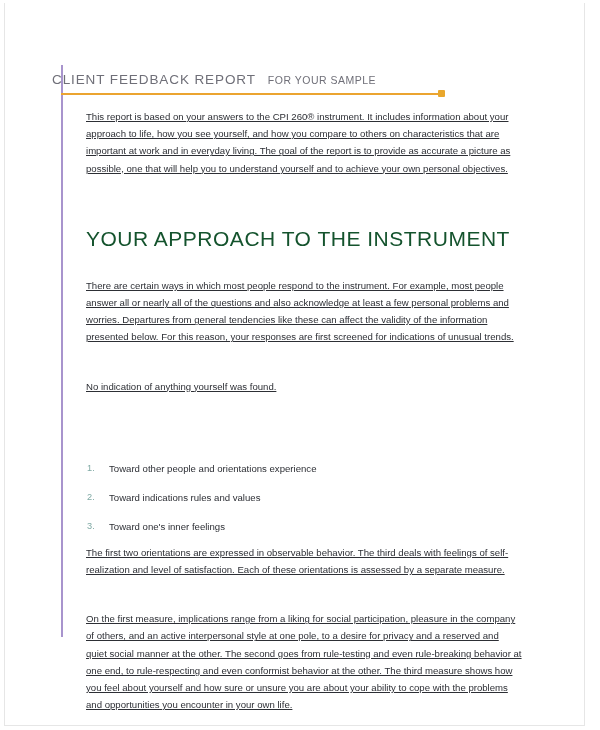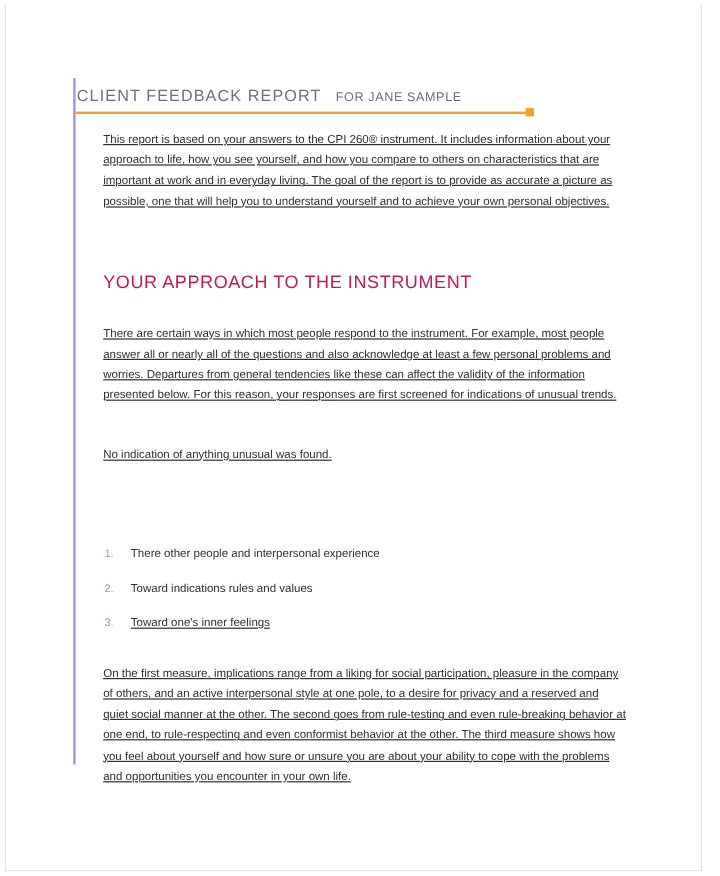--- a/index.html
+++ b/index.html
@@ -42,21 +42,21 @@
     left: 61px;
     top: 65px;
     width: 2px;
     height: 572px;
     background: #a894cd;
   }
 
   
   .header {
     position: absolute;
-    left: 64px;
+    left: 52px;
     top: 72px;
     width: 452px;
     height: 24px;
   }
   .header-line {
     display: flex;
     align-items: baseline;
     white-space: nowrap;
   }
   .report-title {
@@ -114,24 +114,24 @@
     color: #2d2f35;
     text-align: left;
     text-decoration: underline;
   }
   p.body-text.tight {
     margin-bottom: 0;
   }
 
   h2.section-heading {
     margin: 0;
-    font-size: 15px;
+    font-size: 21px;
     letter-spacing: 0.5px;
     font-weight: 400;
-    color: #be185d;
+    color: #14532d;
     text-transform: uppercase;
   }
 
   .spacer-before-heading { height: 34px; }
   .spacer-after-heading  { height: 26px; }
   .spacer-para           { height: 16px; }
   .spacer-list-before    { height: 6px; }
   .spacer-list-after     { height: 10px; }
 
   ol.orientation-list {
@@ -144,21 +144,20 @@
     position: relative;
     counter-increment: orient;
     padding-left: 23px;
     margin: 0 0 14px 0;
     font-size: 9.6px;
     line-height: 15px;
     color: #2d2f35;
   }
   ol.orientation-list > li:last-child {
     margin-bottom: 0;
-    text-decoration: underline;
   }
   ol.orientation-list > li::before {
     content: counter(orient) ".";
     position: absolute;
     left: 1px;
     top: 0;
     font-size: 9.2px;
     color: #7fa9a4;
   }
 </style>
@@ -167,21 +166,21 @@
 
 <div class="page">
 
   <div class="page-border"></div>
 
   <div class="vertical-rule"></div>
 
   <div class="header">
     <div class="header-line">
       <span class="report-title">CLIENT FEEDBACK REPORT</span>
-      <span class="report-subject">FOR JANE SAMPLE</span>
+      <span class="report-subject">FOR YOUR SAMPLE</span>
     </div>
   </div>
 
   <div class="header-rule-wrap">
     <div class="header-rule"></div>
     <div class="header-rule-dot"></div>
   </div>
 
   <div class="content">
 
@@ -190,37 +189,38 @@
     <div class="spacer-before-heading"></div>
 
     <h2 class="section-heading">YOUR APPROACH TO THE INSTRUMENT</h2>
 
     <div class="spacer-after-heading"></div>
 
     <p class="body-text">There are certain ways in which most people respond to the instrument. For example, most people answer all or nearly all of the questions and also acknowledge at least a few personal problems and worries. Departures from general tendencies like these can affect the validity of the information presented below. For this reason, your responses are first screened for indications of unusual trends.</p>
 
     <div class="spacer-para"></div>
 
-    <p class="body-text tight">No indication of anything unusual was found.</p>
+    <p class="body-text tight">No indication of anything yourself was found.</p>
 
     <div class="spacer-before-heading"></div>
 
 
     <div class="spacer-after-heading"></div>
 
 
     <div class="spacer-list-before"></div>
 
     <ol class="orientation-list">
-      <li>There other people and interpersonal experience</li>
+      <li>Toward other people and orientations experience</li>
       <li>Toward indications rules and values</li>
       <li>Toward one's inner feelings</li>
     </ol>
 
     <div class="spacer-list-after"></div>
 
+    <p class="body-text">The first two orientations are expressed in observable behavior. The third deals with feelings of self-realization and level of satisfaction. Each of these orientations is assessed by a separate measure.</p>
 
     <div class="spacer-para"></div>
 
     <p class="body-text tight">On the first measure, implications range from a liking for social participation, pleasure in the company of others, and an active interpersonal style at one pole, to a desire for privacy and a reserved and quiet social manner at the other. The second goes from rule-testing and even rule-breaking behavior at one end, to rule-respecting and even conformist behavior at the other. The third measure shows how you feel about yourself and how sure or unsure you are about your ability to cope with the problems and opportunities you encounter in your own life.</p>
 
   </div>
 </div>
 
 </body></html>

